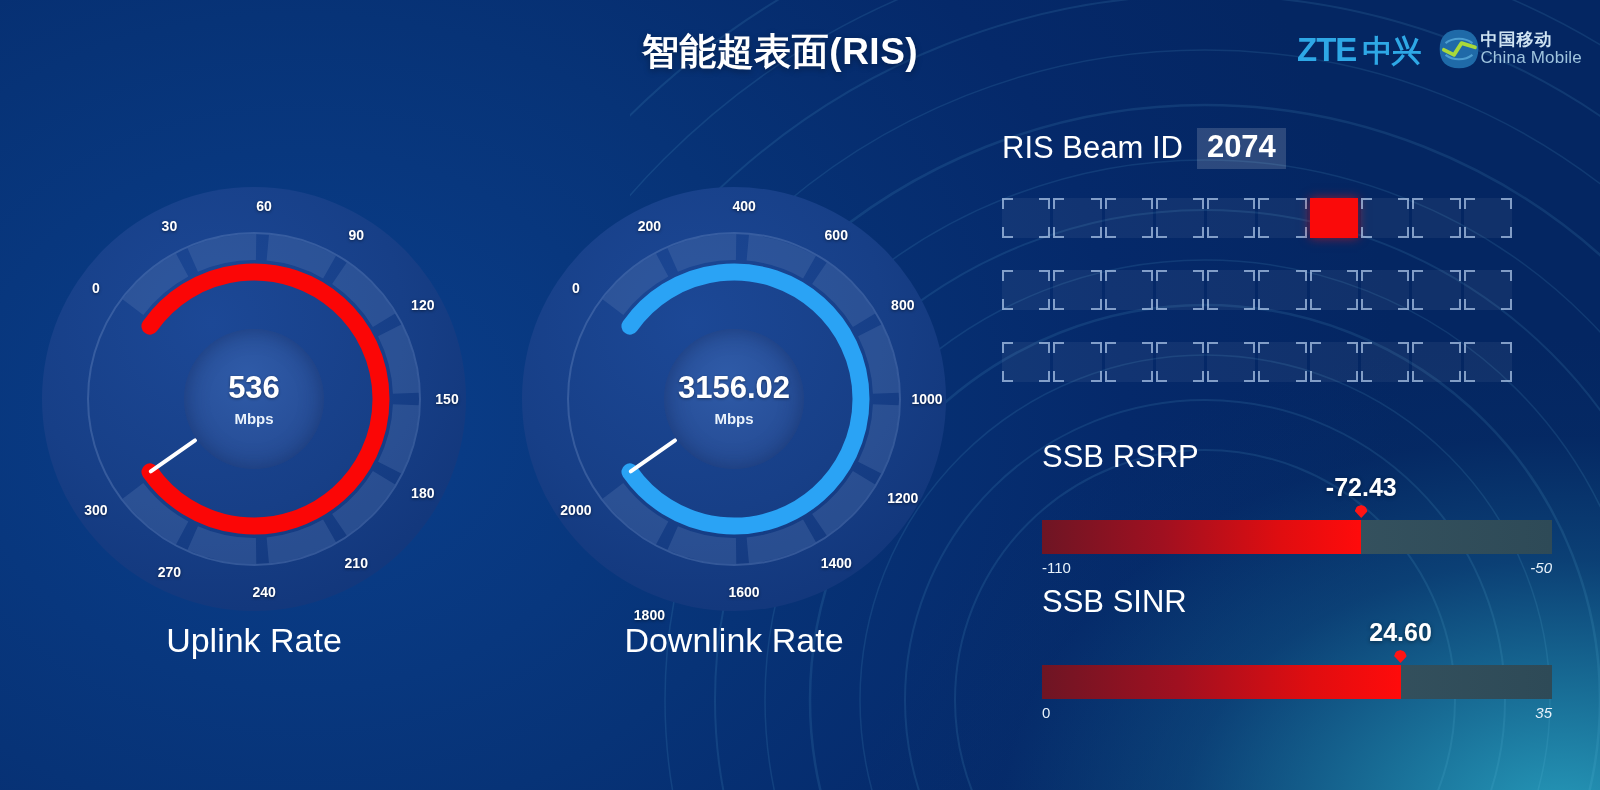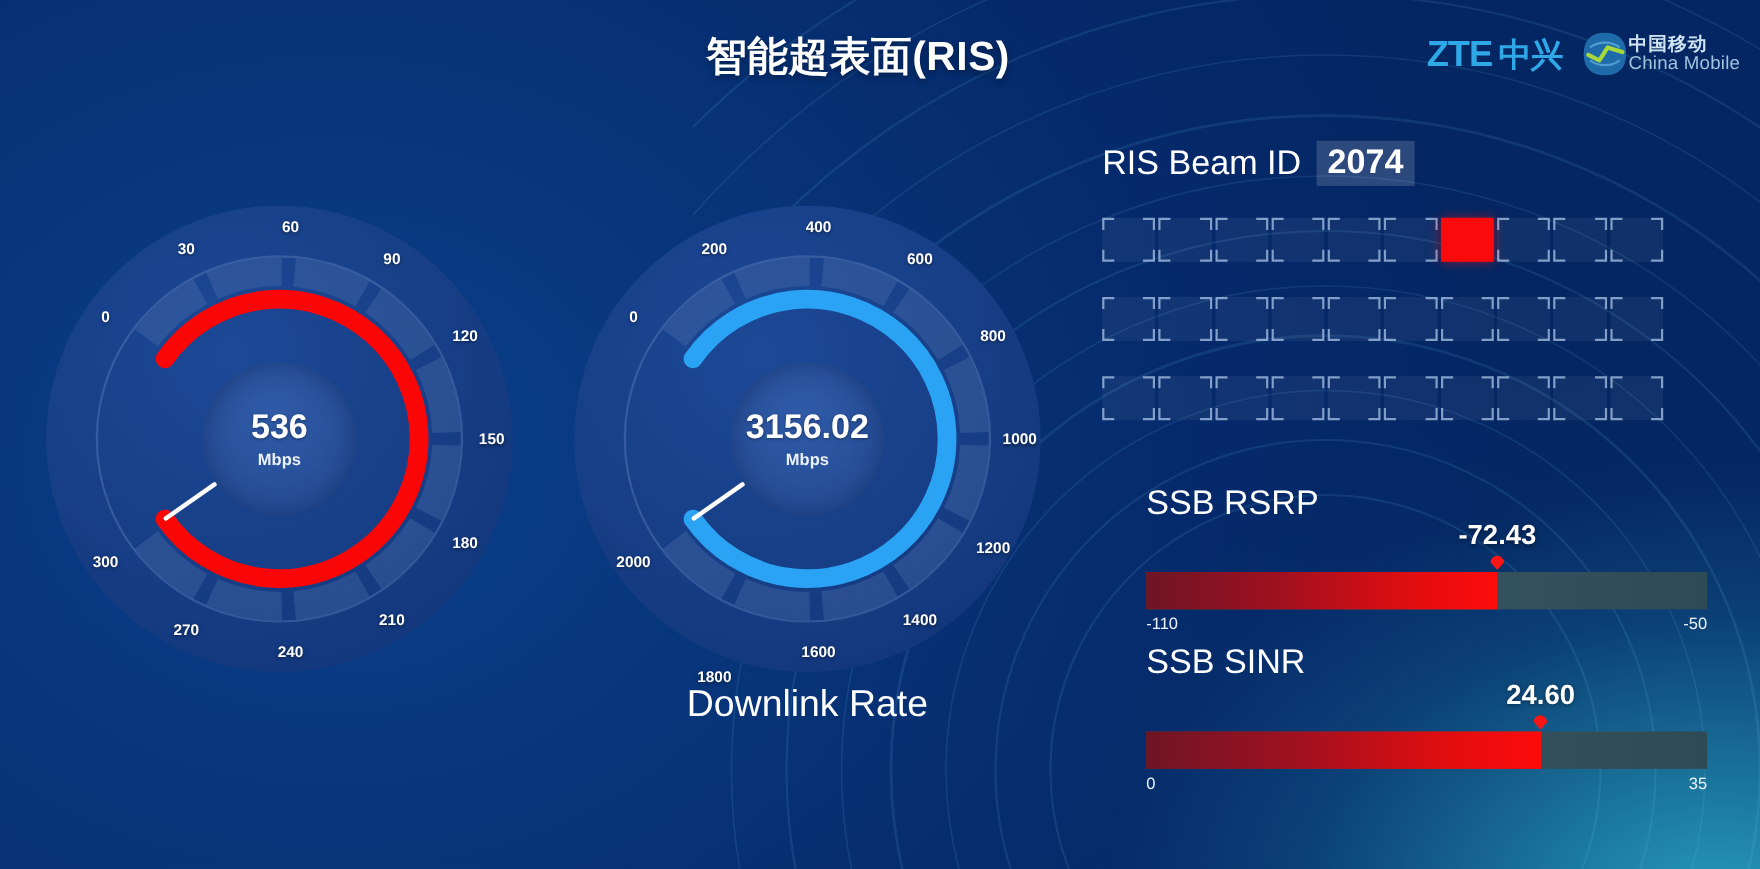--- a/index.html
+++ b/index.html
@@ -183,21 +183,21 @@
     text-shadow: 0 1px 4px rgba(0,0,0,0.45);
   }
   .bar-scale {
     position: relative;
     margin-top: 5px;
     height: 20px;
     font-size: 15px;
     color: #e8f2fb;
   }
   .bar-scale .lo { position:absolute; left:0; }
-  .bar-scale .hi { position:absolute; right:0; }
+  .bar-scale .hi { position:absolute; right:0;font-style:italic; }
 </style>
 </head>
 <body>
 
 <div id="stage">
 
   <div class="waves">
     <svg viewBox="0 0 1150 1150" aria-hidden="true">
       <g fill="none" stroke="#6fc7e8" stroke-opacity="0.22">
         <circle cx="575" cy="760" r="250" stroke-width="2"></circle>
@@ -273,20 +273,21 @@
         <div class="gauge-ticklabel" style="left: 226.101px; top: 23.2645px;">60</div>
         <div class="gauge-ticklabel" style="left: 318.274px; top: 52.3267px;">90</div>
         <div class="gauge-ticklabel" style="left: 384.802px; top: 122.432px;">120</div>
         <div class="gauge-ticklabel" style="left: 409px; top: 216px;">150</div>
         <div class="gauge-ticklabel" style="left: 384.802px; top: 309.568px;">180</div>
         <div class="gauge-ticklabel" style="left: 318.274px; top: 379.673px;">210</div>
         <div class="gauge-ticklabel" style="left: 226.101px; top: 408.736px;">240</div>
         <div class="gauge-ticklabel" style="left: 131.394px; top: 389.467px;">270</div>
         <div class="gauge-ticklabel" style="left: 57.9037px; top: 326.7px;">300</div>
       </div>
+    <div class="gauge-caption">Uplink Rate</div>
   </div>
 
   <div class="gauge-wrap downlink">
     <div class="gauge" id="gauge-1">
       <svg viewBox="0 0 432 432">
         <defs>
           <radialGradient id="dial1" cx="40%" cy="32%" r="75%">
             <stop offset="0%" stop-color="#1c4896"></stop>
             <stop offset="60%" stop-color="#173f87"></stop>
             <stop offset="100%" stop-color="#12367a"></stop>

